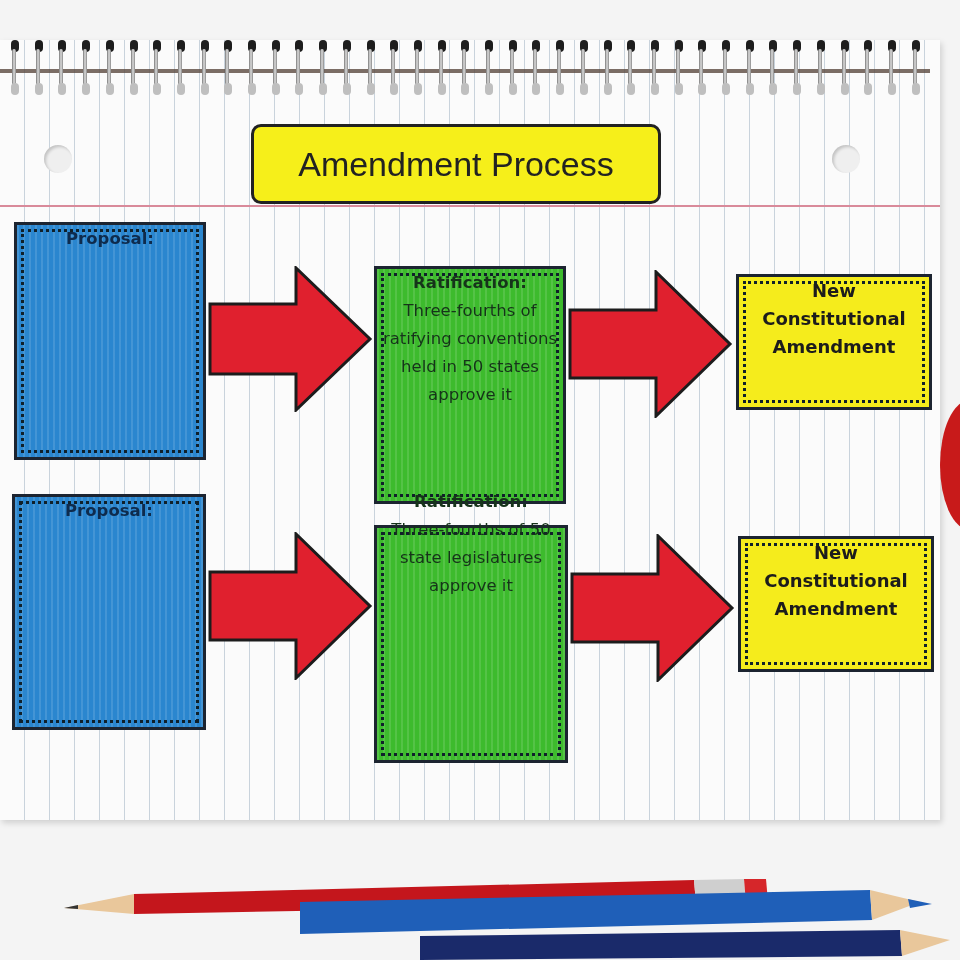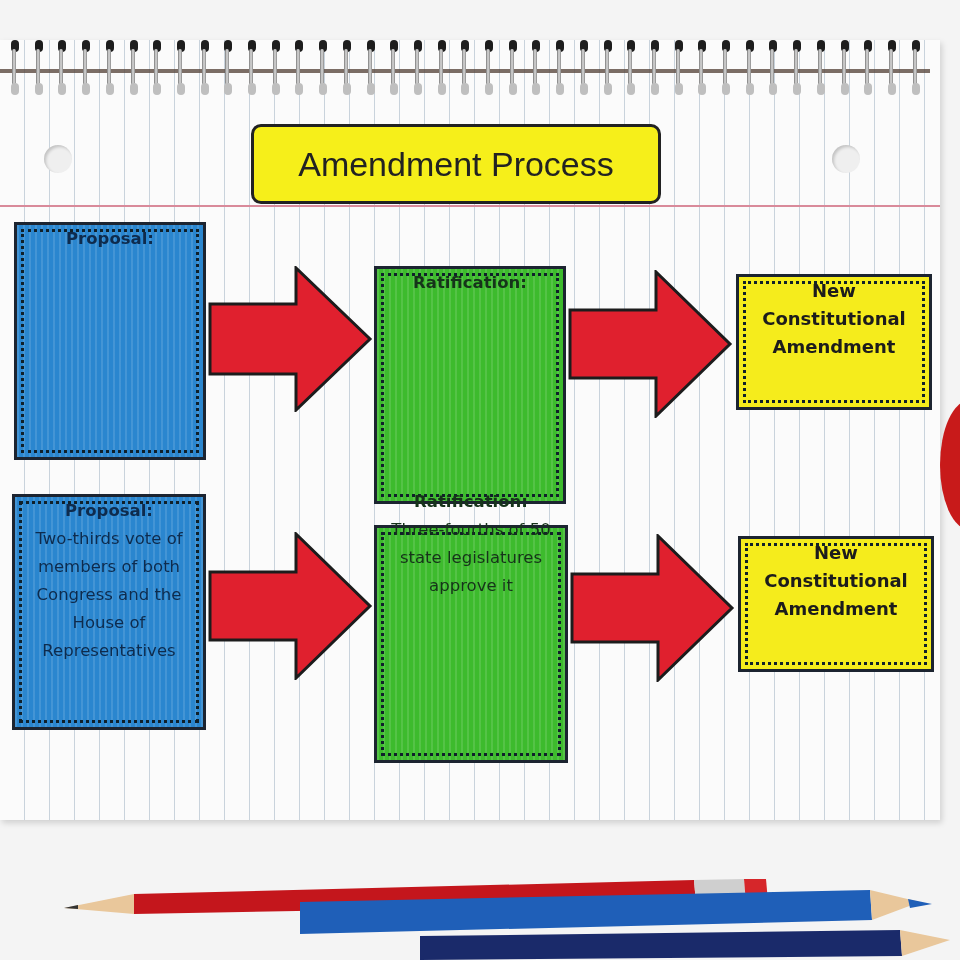--- a/index.html
+++ b/index.html
@@ -280,35 +280,35 @@
   <div class="inner"></div>
   <div class="txt"><b>Proposal:</b></div>
 </div>
 
 <svg class="arrow" style="left:208px; top:266px" width="166" height="146" viewBox="0 0 166 146">
   <polygon points="2,38 88,38 88,2 162,73 88,144 88,108 2,108" fill="#e0202e" stroke="#1c1c1c" stroke-width="3"></polygon>
 </svg>
 
 <div class="box green" style="left:374px; top:228px; width:192px; height:238px">
   <div class="inner"></div>
-  <div class="txt"><b>Ratification:</b></div>
+  <div class="txt"><b>Ratification:</b><span>Three-fourths of ratifying conventions held in 50 states approve it</span></div>
 </div>
 
 <svg class="arrow" style="left:568px; top:270px" width="166" height="148" viewBox="0 0 166 148">
   <polygon points="2,40 88,40 88,2 162,74 88,146 88,108 2,108" fill="#e0202e" stroke="#1c1c1c" stroke-width="3"></polygon>
 </svg>
 
 <div class="box yellow" style="left:736px; top:274px; width:196px; height:136px">
   <div class="inner"></div>
   <div class="txt" style="width:150px">New Constitutional Amendment</div>
 </div>
 
 <div class="box blue" style="left:12px; top:494px; width:194px; height:236px">
   <div class="inner"></div>
-  <div class="txt"><b>Proposal:</b><span>Two-thirds vote of members of both Congress and the House of Representatives</span></div>
+  <div class="txt"><b>Proposal:</b></div>
 </div>
 
 <svg class="arrow" style="left:208px; top:532px" width="166" height="148" viewBox="0 0 166 148">
   <polygon points="2,40 88,40 88,2 162,74 88,146 88,108 2,108" fill="#e0202e" stroke="#1c1c1c" stroke-width="3"></polygon>
 </svg>
 
 <div class="box green" style="left:374px; top:487px; width:194px; height:238px">
   <div class="inner"></div>
   <div class="txt" style="margin-top:-40px"><b>Ratification:</b><span>Three-fourths of 50 state legislatures approve it</span></div>
 </div>

